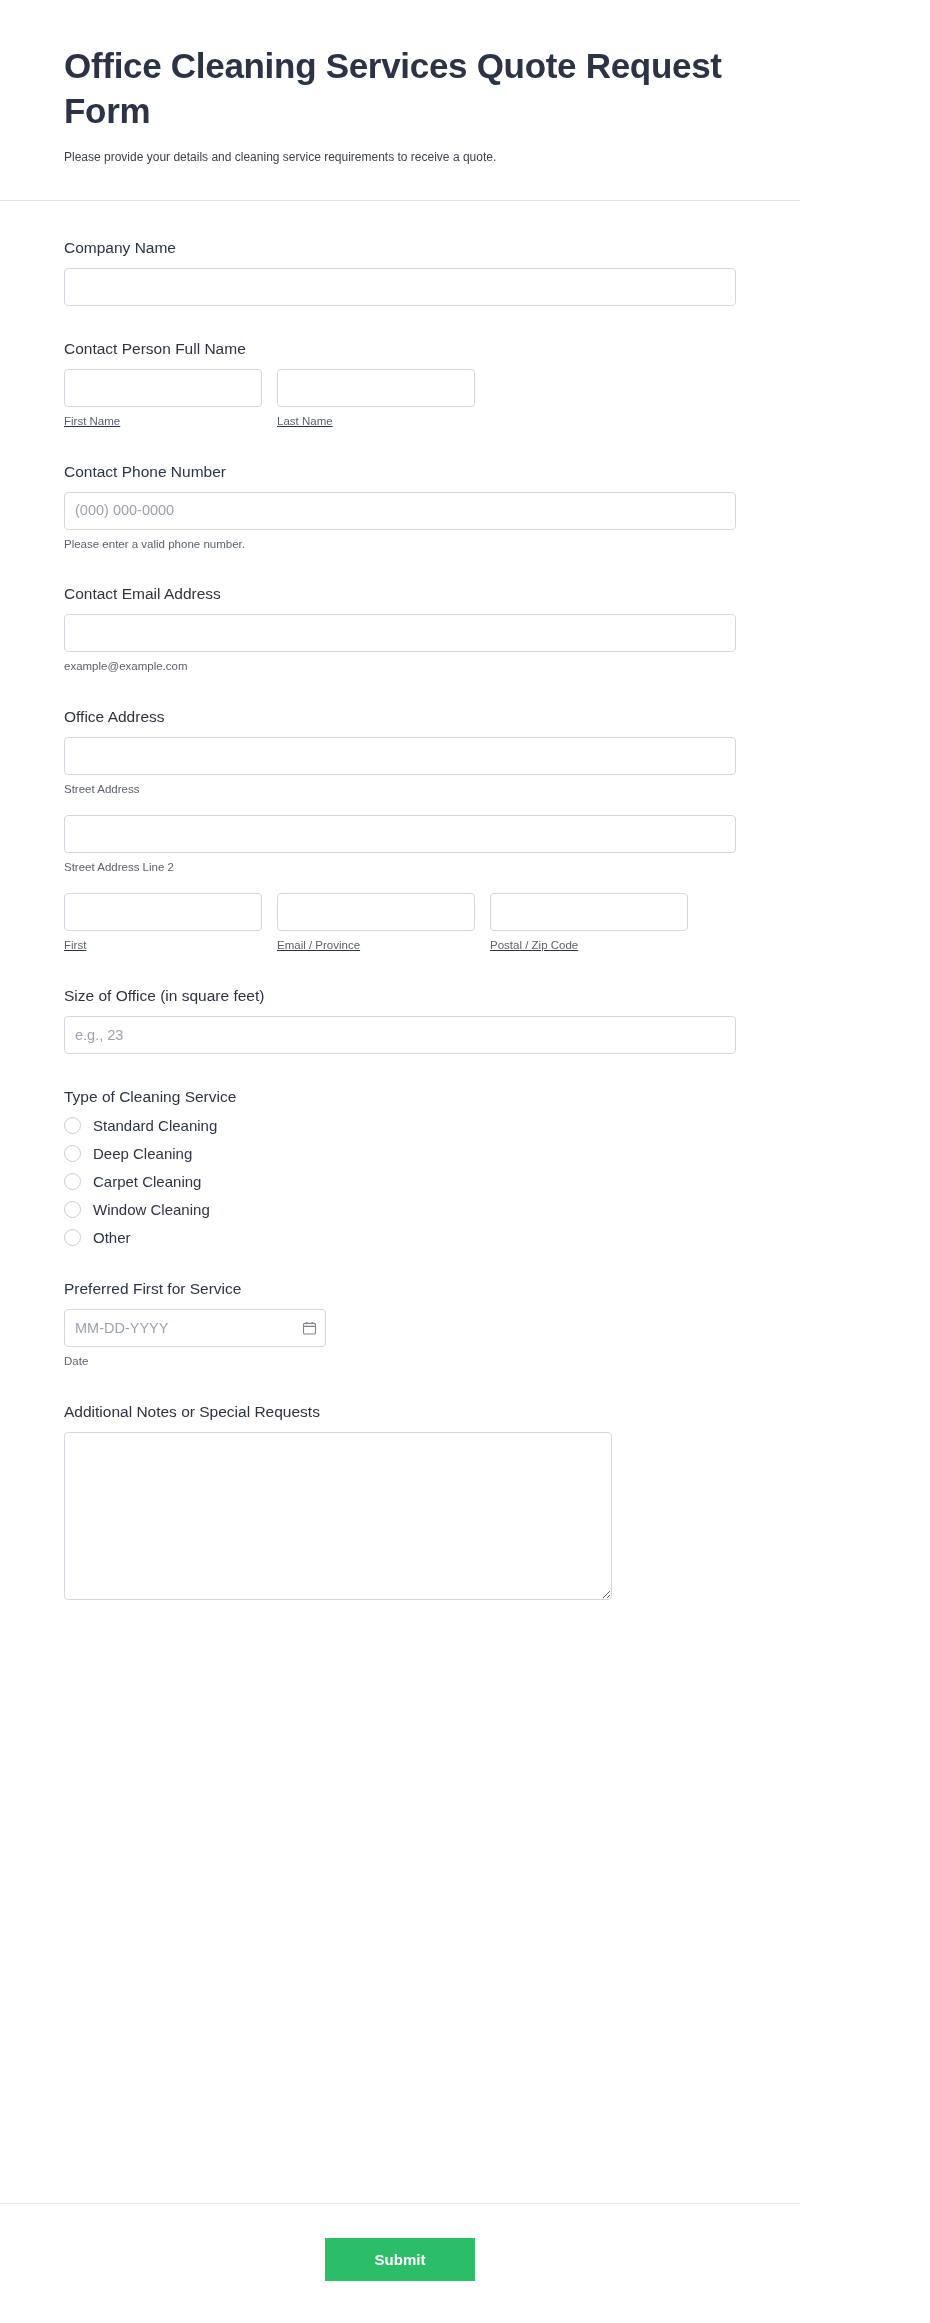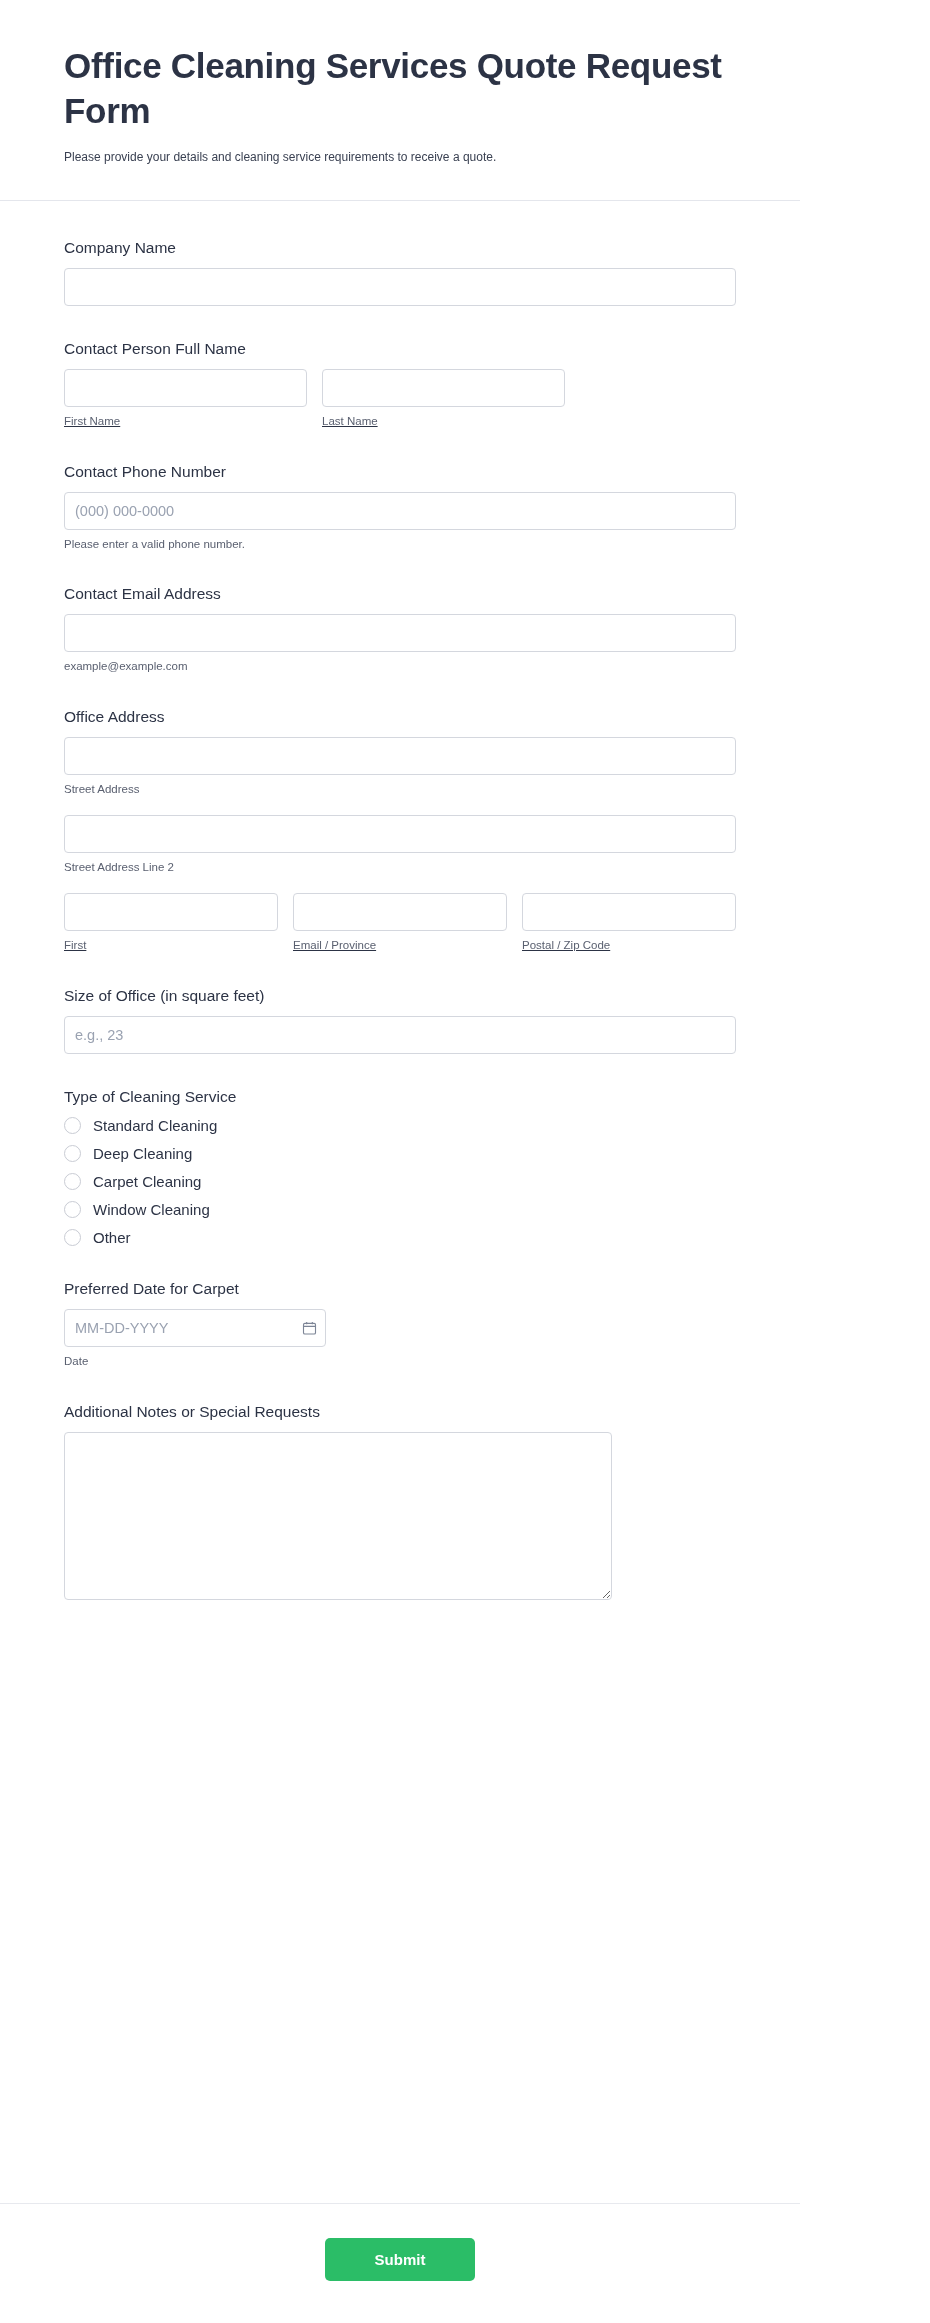--- a/index.html
+++ b/index.html
@@ -63,21 +63,21 @@
     line-height: 1.3;
   }
   input.txt, textarea.txt {
     display: block;
     width: 100%;
     height: 38px;
     border: 1px solid #d4d7de;
     border-radius: 4px;
     background: #ffffff;
     font-family: "Liberation Sans", sans-serif;
-    font-size: 17px;
+    font-size: 13px;
     color: #2c3345;
     padding: 6px 10px;
     outline: none;
   }
   input.txt::placeholder, textarea.txt::placeholder {
     color: #9aa2b1;
     font-size: 14.5px;
   }
   .w-short { width: 262px; }
   .w-half { width: 265px; }
@@ -146,21 +146,21 @@
     background: #fff;
   }
   .submit-btn {
     display: inline-block;
     min-width: 150px;
     padding: 13px 46px;
     background: #2ecc71;
     background: #2bbd67;
     color: #ffffff;
     border: none;
-    border-radius: 5px;
+    border-radius: 0;
     font-family: "Liberation Sans", sans-serif;
     font-size: 15px;
     font-weight: bold;
     cursor: pointer;
   }
 </style>
 </head>
 <body>
 
 <div class="page">
@@ -257,21 +257,21 @@
           <span class="radio-text">Window Cleaning</span>
         </div>
         <div class="radio-row">
           <span class="radio-dot"></span>
           <span class="radio-text">Other</span>
         </div>
       </div>
     </div>
 
     <div class="field">
-      <label class="field-label">Preferred Date for Carpet</label>
+      <label class="field-label">Preferred First for Service</label>
       <div class="date-wrap">
         <input class="txt" type="text" value="" placeholder="MM-DD-YYYY" style="">
         <span class="cal-icon">
           <svg width="15" height="15" viewBox="0 0 16 16" fill="none" stroke="currentColor" stroke-width="1.2">
             <rect x="1.6" y="3" width="12.8" height="11.4" rx="1.4"></rect>
             <line x1="1.6" y1="6.2" x2="14.4" y2="6.2"></line>
             <line x1="5" y1="1.7" x2="5" y2="4.1"></line>
             <line x1="11" y1="1.7" x2="11" y2="4.1"></line>
           </svg>
         </span>

